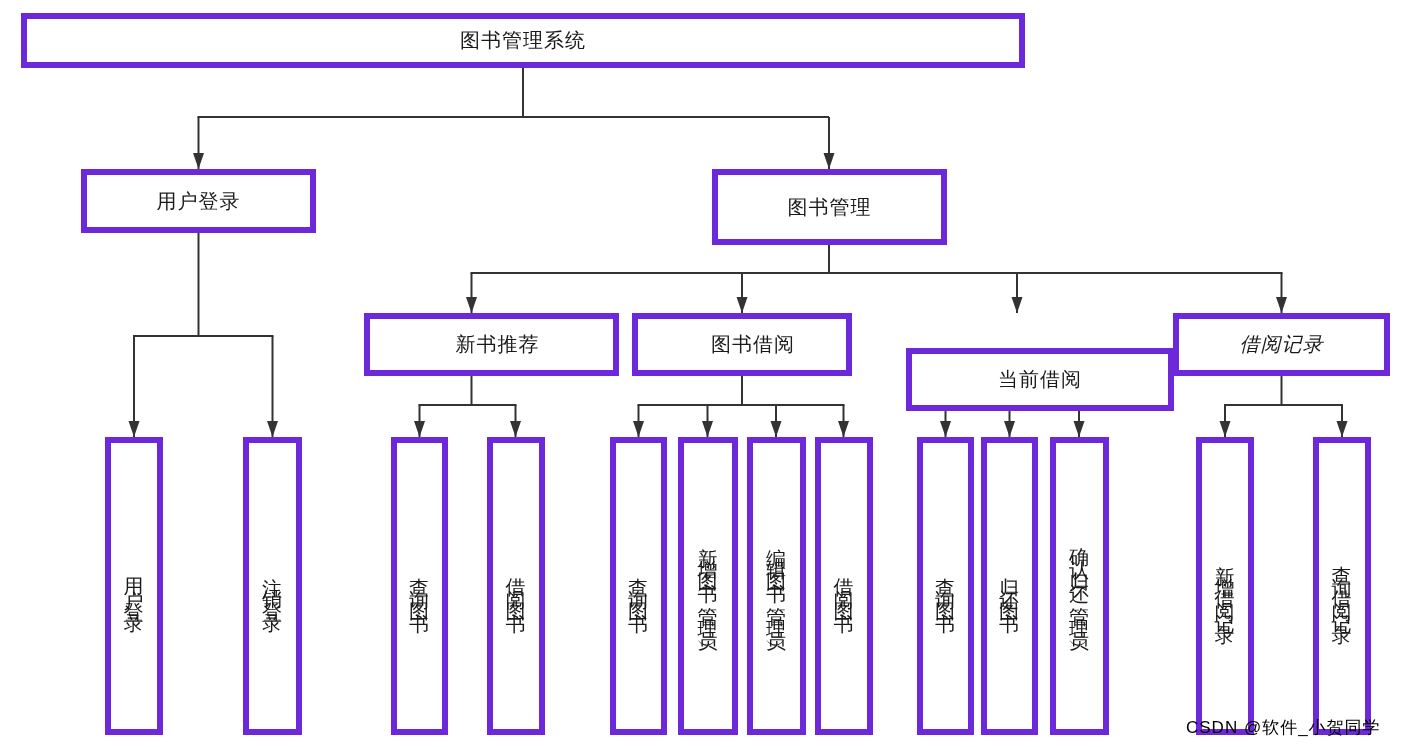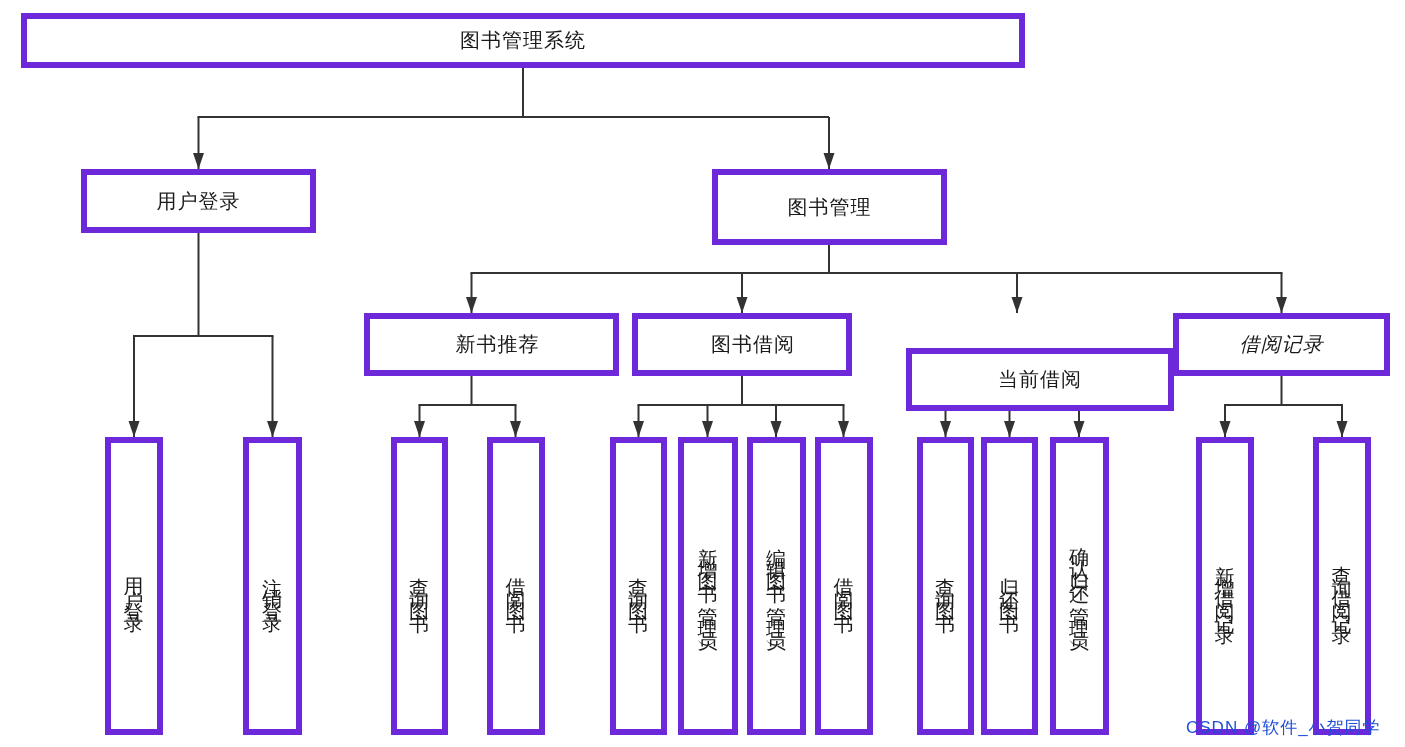--- a/index.html
+++ b/index.html
@@ -25,21 +25,21 @@
     writing-mode:vertical-rl;
     text-orientation:mixed;
     font-size:20px;
     letter-spacing:12px;
     line-height:1;
   }
   .watermark{
     position:absolute;
     left:1186px;top:716px;
     font-size:17px;
-    color:#1d4ed8;
+    color:#000000;
     letter-spacing:1px;
     white-space:nowrap;
     z-index:5;
   }
 </style>
 </head>
 <body>
 
 <div class="canvas">
 

